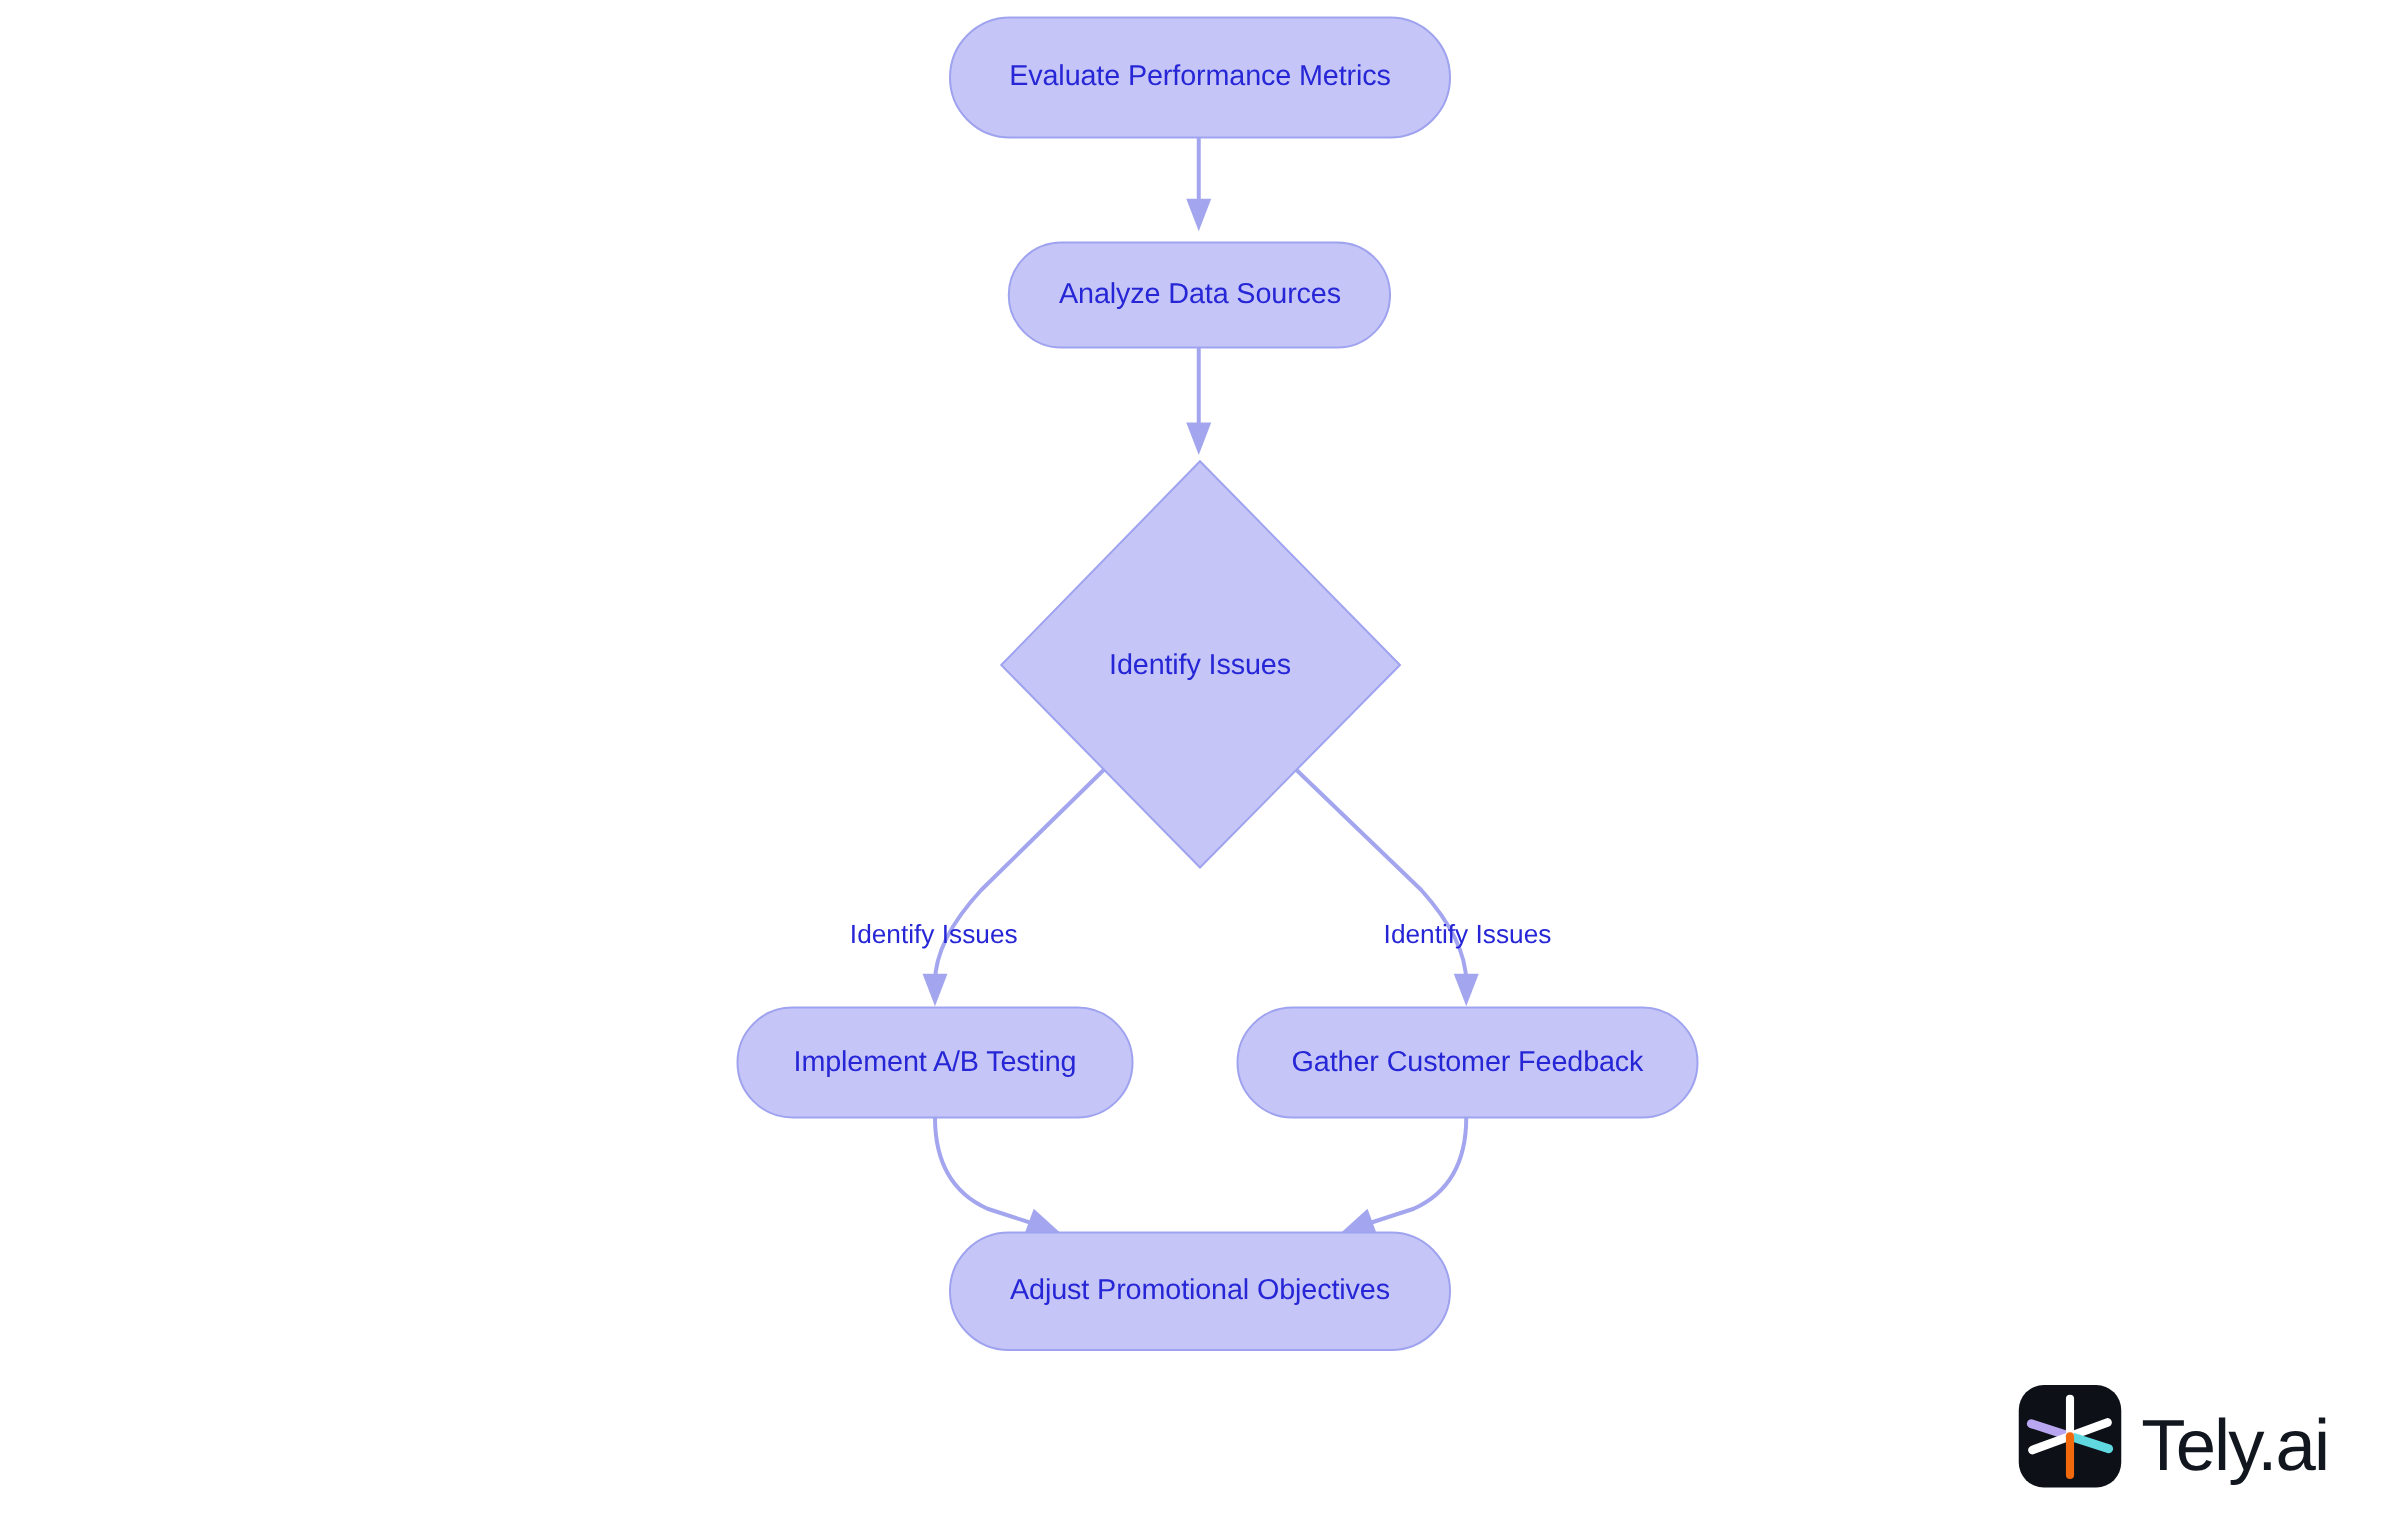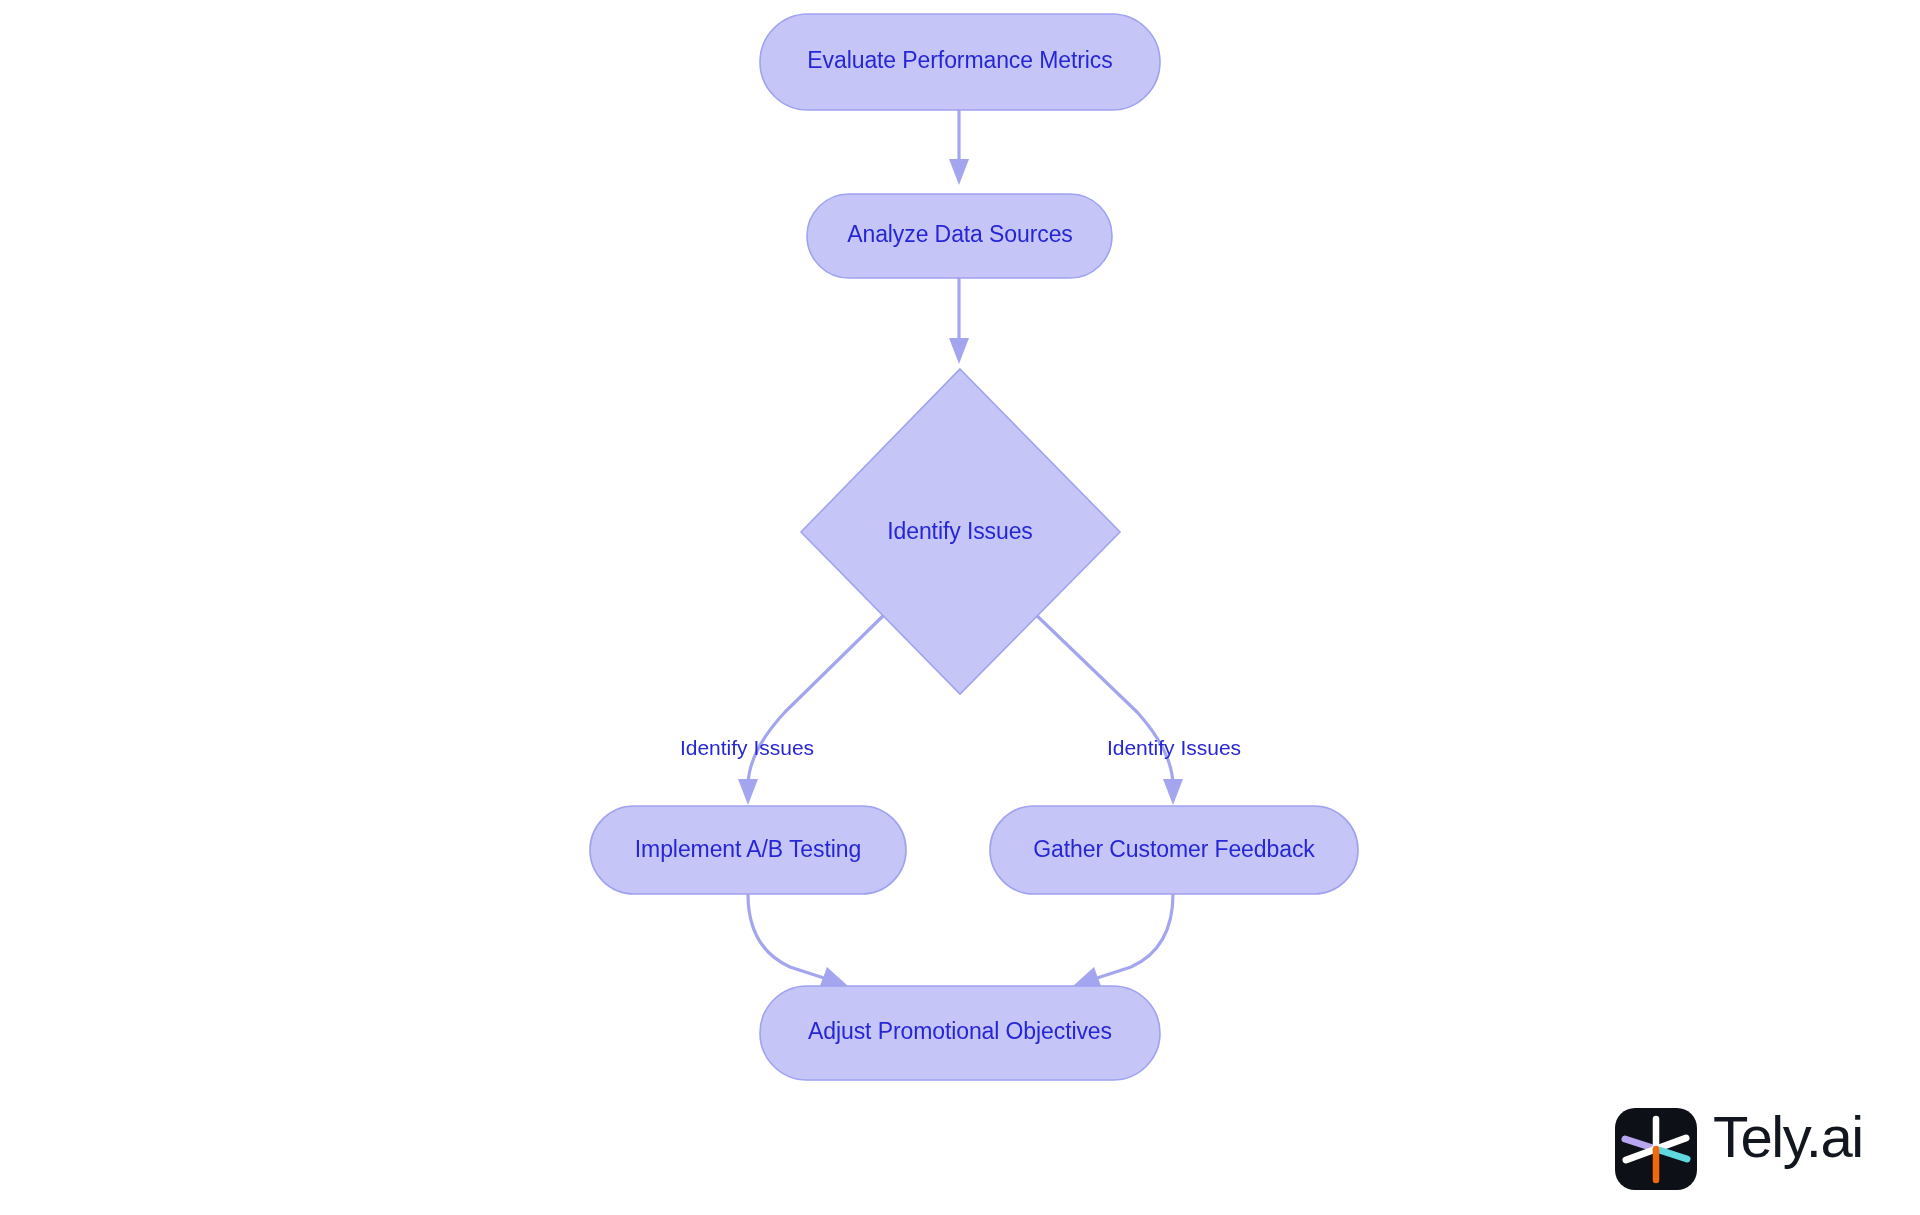--- a/index.html
+++ b/index.html
@@ -64,21 +64,21 @@
     text-anchor: middle;
     dominant-baseline: middle;
   }
 
   
   #brand-logo {
     position: absolute;
     left: 1615px;
     top: 1108px;
     display: flex;
-    align-items: flex-start;
+    align-items: flex-end;
     gap: 16px;
   }
   #brand-mark {
     width: 82px;
     height: 82px;
     border-radius: 20px;
     background: #0d1117;
     position: relative;
     overflow: hidden;
     flex: none;

